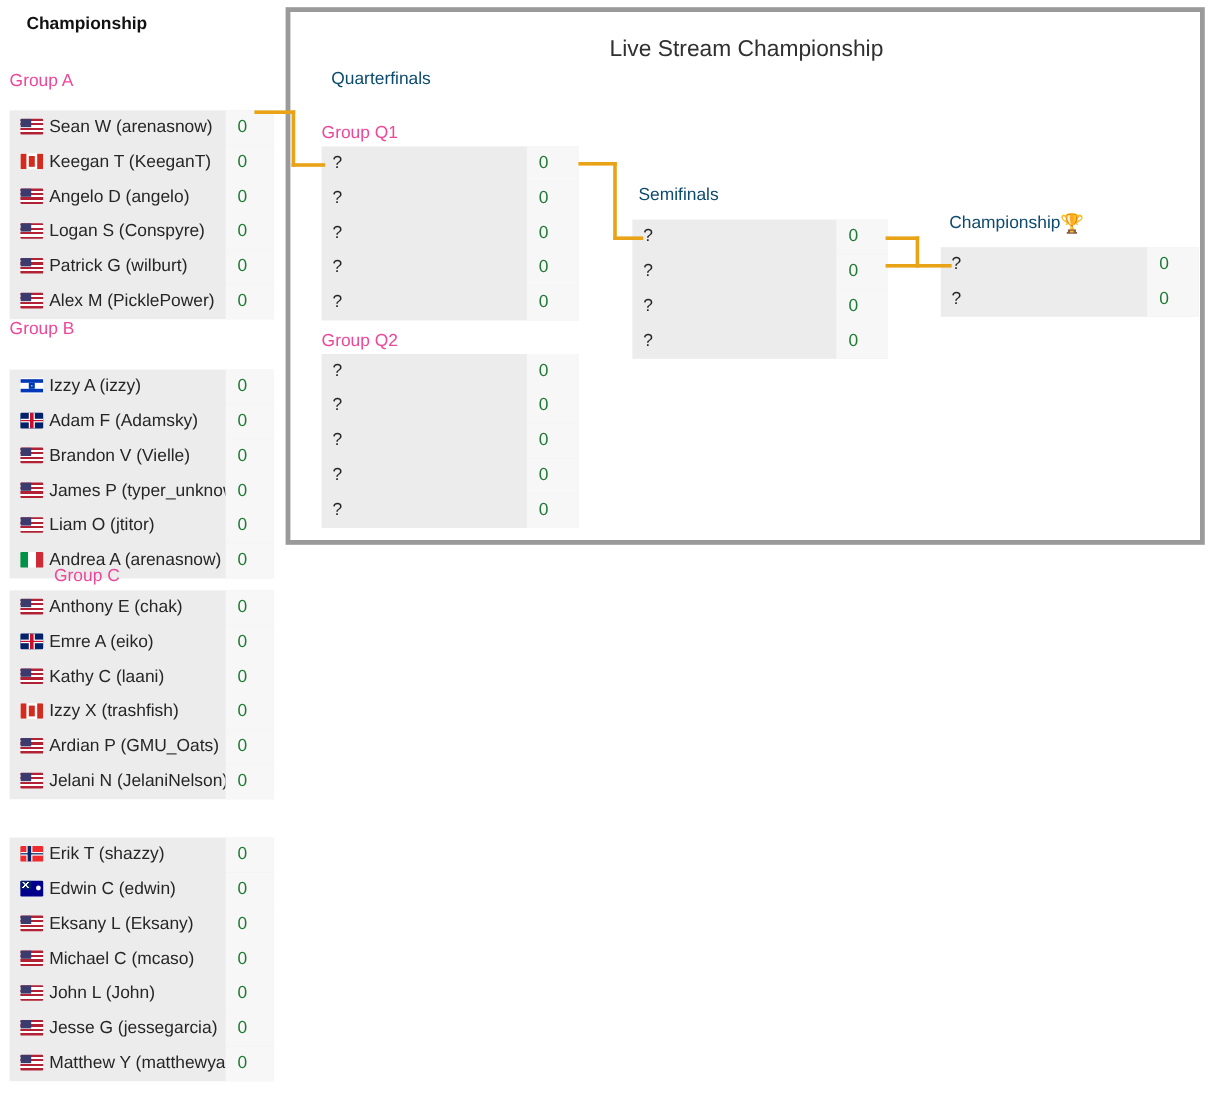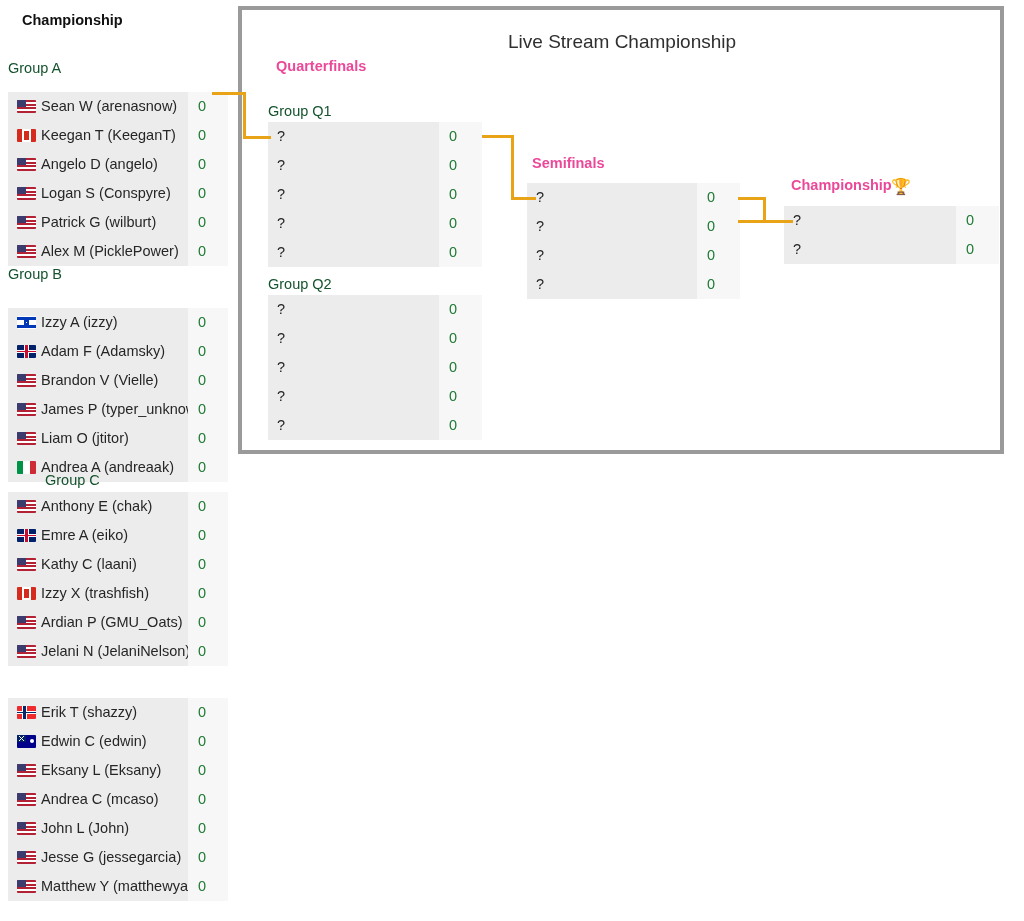--- a/index.html
+++ b/index.html
@@ -13,29 +13,29 @@
     position: relative;
     font-family: "Liberation Sans", sans-serif;
     font-size: 14px;
     color: #222222;
     overflow: hidden;
   }
 
   
   .round-heading {
     position: absolute;
-    font-weight: bold;
+    font-weight: normal;
+    font-size: 14.5px;
+    color: #0c4a6e;
+    white-space: nowrap;
+  }
+  .group-label {
+    position: absolute;
     font-size: 14.5px;
     color: #ec4899;
-    white-space: nowrap;
-  }
-  .group-label {
-    position: absolute;
-    font-size: 14.5px;
-    color: #14532d;
     white-space: nowrap;
   }
 
   .match-box {
     position: absolute;
     background: #ececec;
     display: flex;
     flex-direction: column;
   }
   .match-row {
@@ -191,21 +191,21 @@
         </div>
         <div class="match-row">
           <div class="m-name"><span class="flag flag-us"></span><span>James P (typer_unknow</span></div>
           <div class="m-score" style="width: 30px;">0</div>
         </div>
         <div class="match-row">
           <div class="m-name"><span class="flag flag-us"></span><span>Liam O (jtitor)</span></div>
           <div class="m-score" style="width: 30px;">0</div>
         </div>
         <div class="match-row">
-          <div class="m-name"><span class="flag flag-it"></span><span>Andrea A (andreaak)</span></div>
+          <div class="m-name"><span class="flag flag-it"></span><span>Andrea A (arenasnow)</span></div>
           <div class="m-score" style="width: 30px;">0</div>
         </div>
       </div>
       <div class="group-label" style="left: 8px; top: 472px; margin-left: 37px;">Group C</div>
       <div class="match-box" style="left: 8px; top: 492px; width: 220px;">
         <div class="match-row">
           <div class="m-name"><span class="flag flag-us"></span><span>Anthony E (chak)</span></div>
           <div class="m-score" style="width: 30px;">0</div>
         </div>
         <div class="match-row">
@@ -237,21 +237,21 @@
         </div>
         <div class="match-row">
           <div class="m-name"><span class="flag flag-au"><i class="flag-au-x"></i><i class="flag-au-s"></i></span><span>Edwin C (edwin)</span></div>
           <div class="m-score" style="width: 30px;">0</div>
         </div>
         <div class="match-row">
           <div class="m-name"><span class="flag flag-us"></span><span>Eksany L (Eksany)</span></div>
           <div class="m-score" style="width: 30px;">0</div>
         </div>
         <div class="match-row">
-          <div class="m-name"><span class="flag flag-us"></span><span>Andrea C (mcaso)</span></div>
+          <div class="m-name"><span class="flag flag-us"></span><span>Michael C (mcaso)</span></div>
           <div class="m-score" style="width: 30px;">0</div>
         </div>
         <div class="match-row">
           <div class="m-name"><span class="flag flag-us"></span><span>John L (John)</span></div>
           <div class="m-score" style="width: 30px;">0</div>
         </div>
         <div class="match-row">
           <div class="m-name"><span class="flag flag-us"></span><span>Jesse G (jessegarcia)</span></div>
           <div class="m-score" style="width: 30px;">0</div>
         </div>

